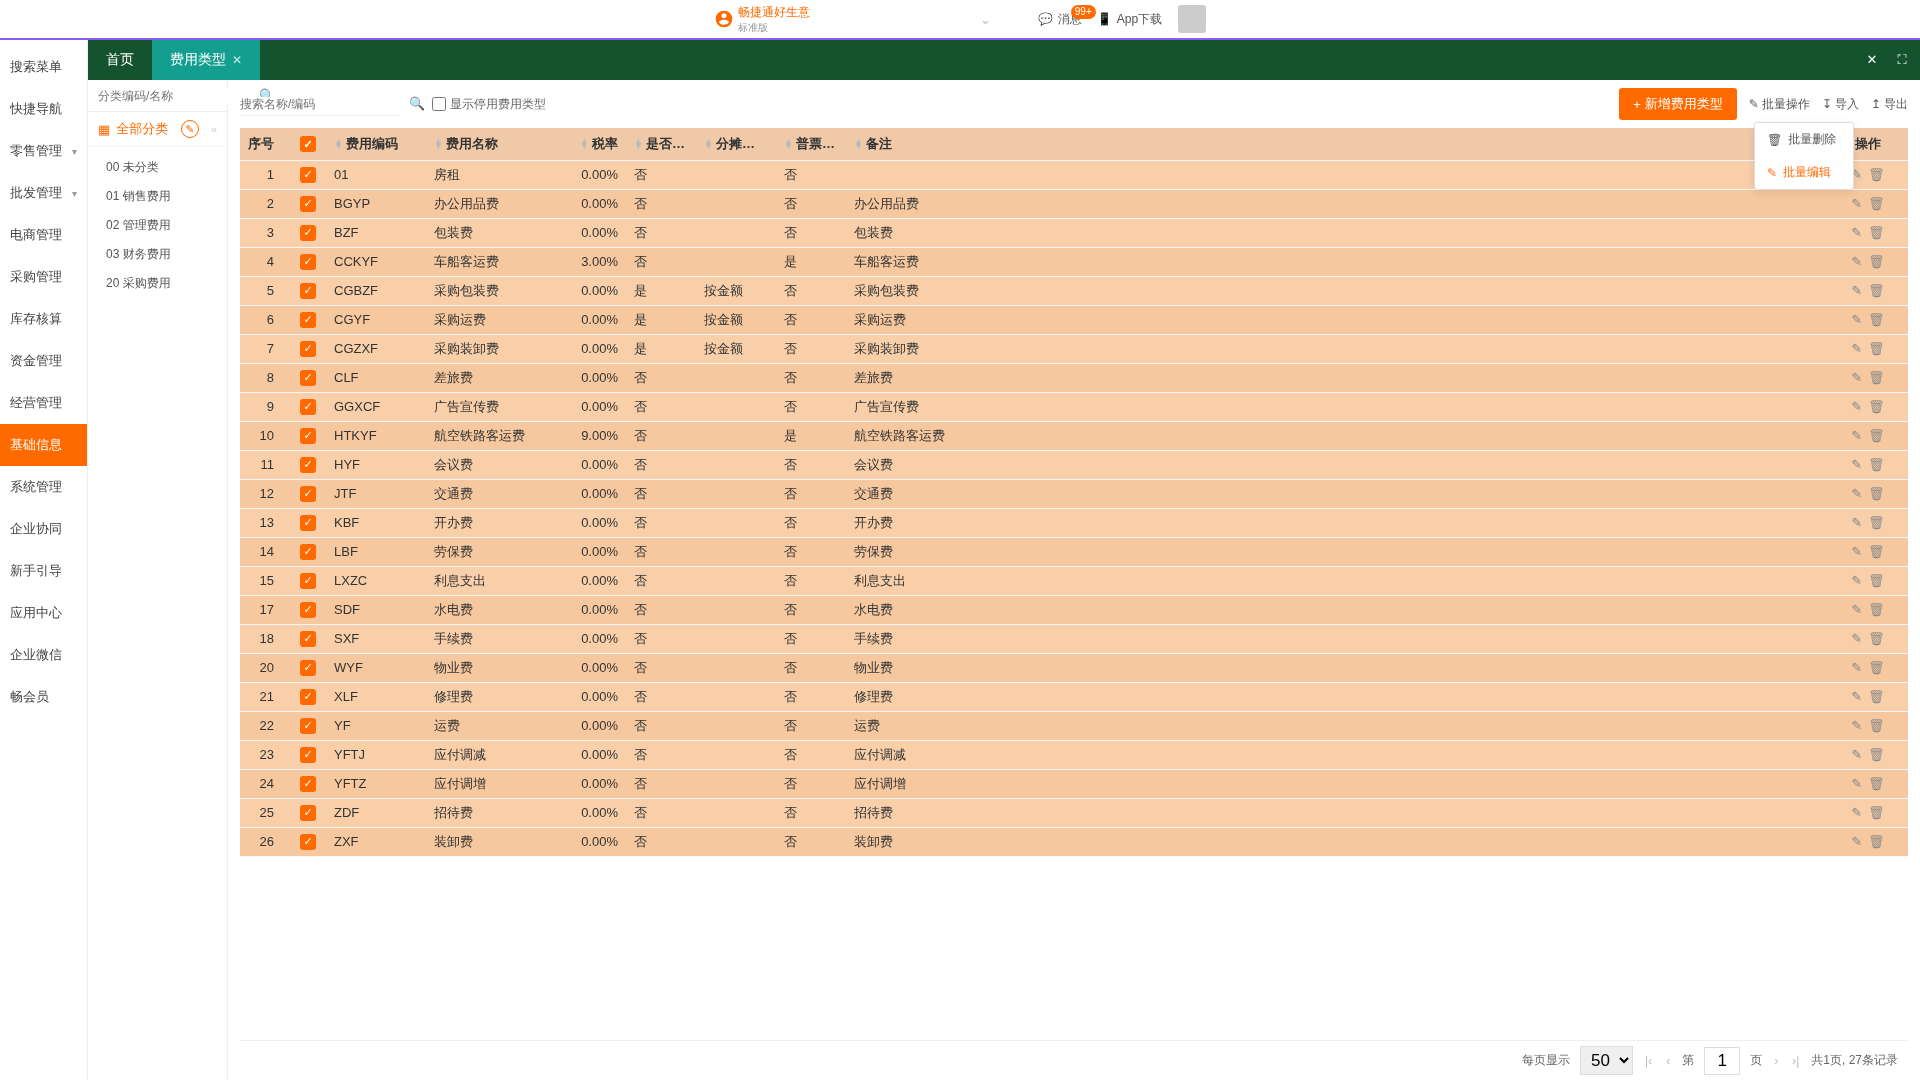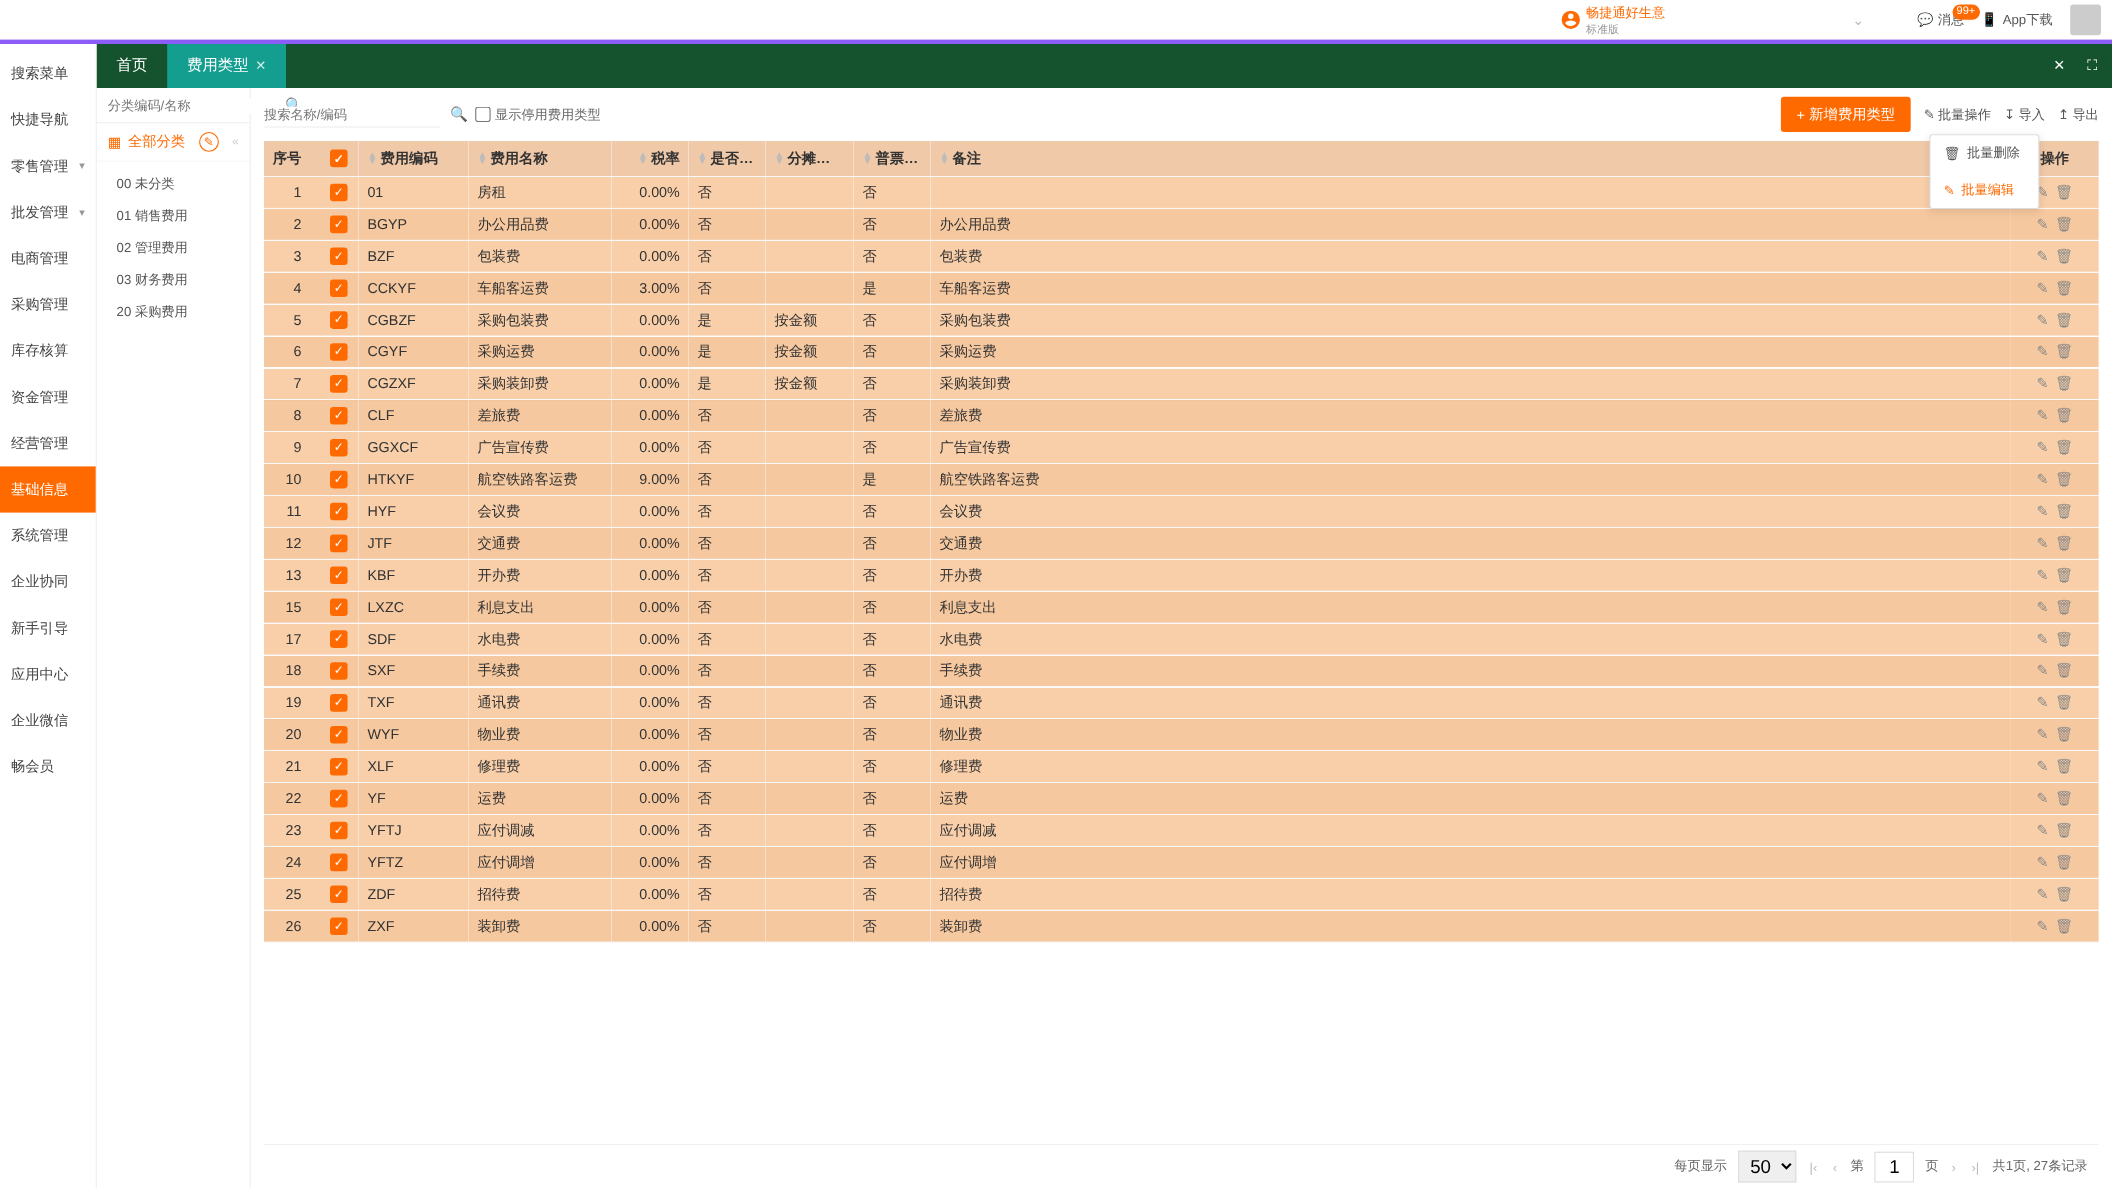--- a/index.html
+++ b/index.html
@@ -1,18 +1,18 @@
 <!DOCTYPE html>
 <html><head>
 <meta charset="utf-8">
 <style>
 * { box-sizing: border-box; margin: 0; padding: 0; }
 body { font-family: "Microsoft YaHei", Arial, sans-serif; font-size: 13px; color: #333; background: #fff; overflow: hidden; }
 .app { display: flex; flex-direction: column; height: 100vh; width: 100vw; }
-.topbar { height: 40px; display: flex; align-items: center; padding: 0 10px; border-bottom: 4px solid #8b5cf6; justify-content: flex-end; gap: 48px; }
+.topbar { height: 40px; display: flex; align-items: center; padding: 0 10px; border-bottom: 2px solid #8b5cf6; justify-content: center; gap: 48px; }
 .topbar-left { display: flex; align-items: center; gap: 10px; }
 .logo { display: flex; align-items: center; gap: 4px; color: #ff6a00; font-size: 12px; }
 .logo svg { width: 20px; height: 20px; }
 .logo-sub { font-size: 10px; color: #999; }
 .topbar-right { display: flex; align-items: center; gap: 16px; font-size: 12px; color: #555; }
 .topbar-right .item { display: flex; align-items: center; gap: 4px; cursor: pointer; position: relative; }
 .badge { position: absolute; top: -6px; right: -14px; background: #ff6a00; color: #fff; font-size: 10px; border-radius: 8px; padding: 0 4px; line-height: 14px; }
 .avatar { width: 28px; height: 28px; background: #ccc; border-radius: 3px; }
 
 .main { flex: 1; display: flex; min-height: 0; }
@@ -408,20 +408,32 @@
                     <td class="col-code">KBF</td>
                     <td class="col-name">开办费</td>
                     <td class="col-rate">0.00%</td>
                     <td class="col-bool">否</td>
                     <td class="col-alloc"></td>
                     <td class="col-ticket">否</td>
                     <td class="col-remark">开办费</td>
                     <td class="col-ops"><span class="op-icon">✎</span><span class="op-icon">🗑</span></td>
                   </tr>
                   <tr>
+                    <td class="col-idx">14</td>
+                    <td class="col-chk"><span class="cbox">✓</span></td>
+                    <td class="col-code">LBF</td>
+                    <td class="col-name">劳保费</td>
+                    <td class="col-rate">0.00%</td>
+                    <td class="col-bool">否</td>
+                    <td class="col-alloc"></td>
+                    <td class="col-ticket">否</td>
+                    <td class="col-remark">劳保费</td>
+                    <td class="col-ops"><span class="op-icon">✎</span><span class="op-icon">🗑</span></td>
+                  </tr>
+                  <tr>
                     <td class="col-idx">15</td>
                     <td class="col-chk"><span class="cbox">✓</span></td>
                     <td class="col-code">LXZC</td>
                     <td class="col-name">利息支出</td>
                     <td class="col-rate">0.00%</td>
                     <td class="col-bool">否</td>
                     <td class="col-alloc"></td>
                     <td class="col-ticket">否</td>
                     <td class="col-remark">利息支出</td>
                     <td class="col-ops"><span class="op-icon">✎</span><span class="op-icon">🗑</span></td>
@@ -441,32 +453,20 @@
                   <tr>
                     <td class="col-idx">18</td>
                     <td class="col-chk"><span class="cbox">✓</span></td>
                     <td class="col-code">SXF</td>
                     <td class="col-name">手续费</td>
                     <td class="col-rate">0.00%</td>
                     <td class="col-bool">否</td>
                     <td class="col-alloc"></td>
                     <td class="col-ticket">否</td>
                     <td class="col-remark">手续费</td>
-                    <td class="col-ops"><span class="op-icon">✎</span><span class="op-icon">🗑</span></td>
-                  </tr>
-                  <tr>
-                    <td class="col-idx">19</td>
-                    <td class="col-chk"><span class="cbox">✓</span></td>
-                    <td class="col-code">TXF</td>
-                    <td class="col-name">通讯费</td>
-                    <td class="col-rate">0.00%</td>
-                    <td class="col-bool">否</td>
-                    <td class="col-alloc"></td>
-                    <td class="col-ticket">否</td>
-                    <td class="col-remark">通讯费</td>
                     <td class="col-ops"><span class="op-icon">✎</span><span class="op-icon">🗑</span></td>
                   </tr>
                   <tr>
                     <td class="col-idx">20</td>
                     <td class="col-chk"><span class="cbox">✓</span></td>
                     <td class="col-code">WYF</td>
                     <td class="col-name">物业费</td>
                     <td class="col-rate">0.00%</td>
                     <td class="col-bool">否</td>
                     <td class="col-alloc"></td>

